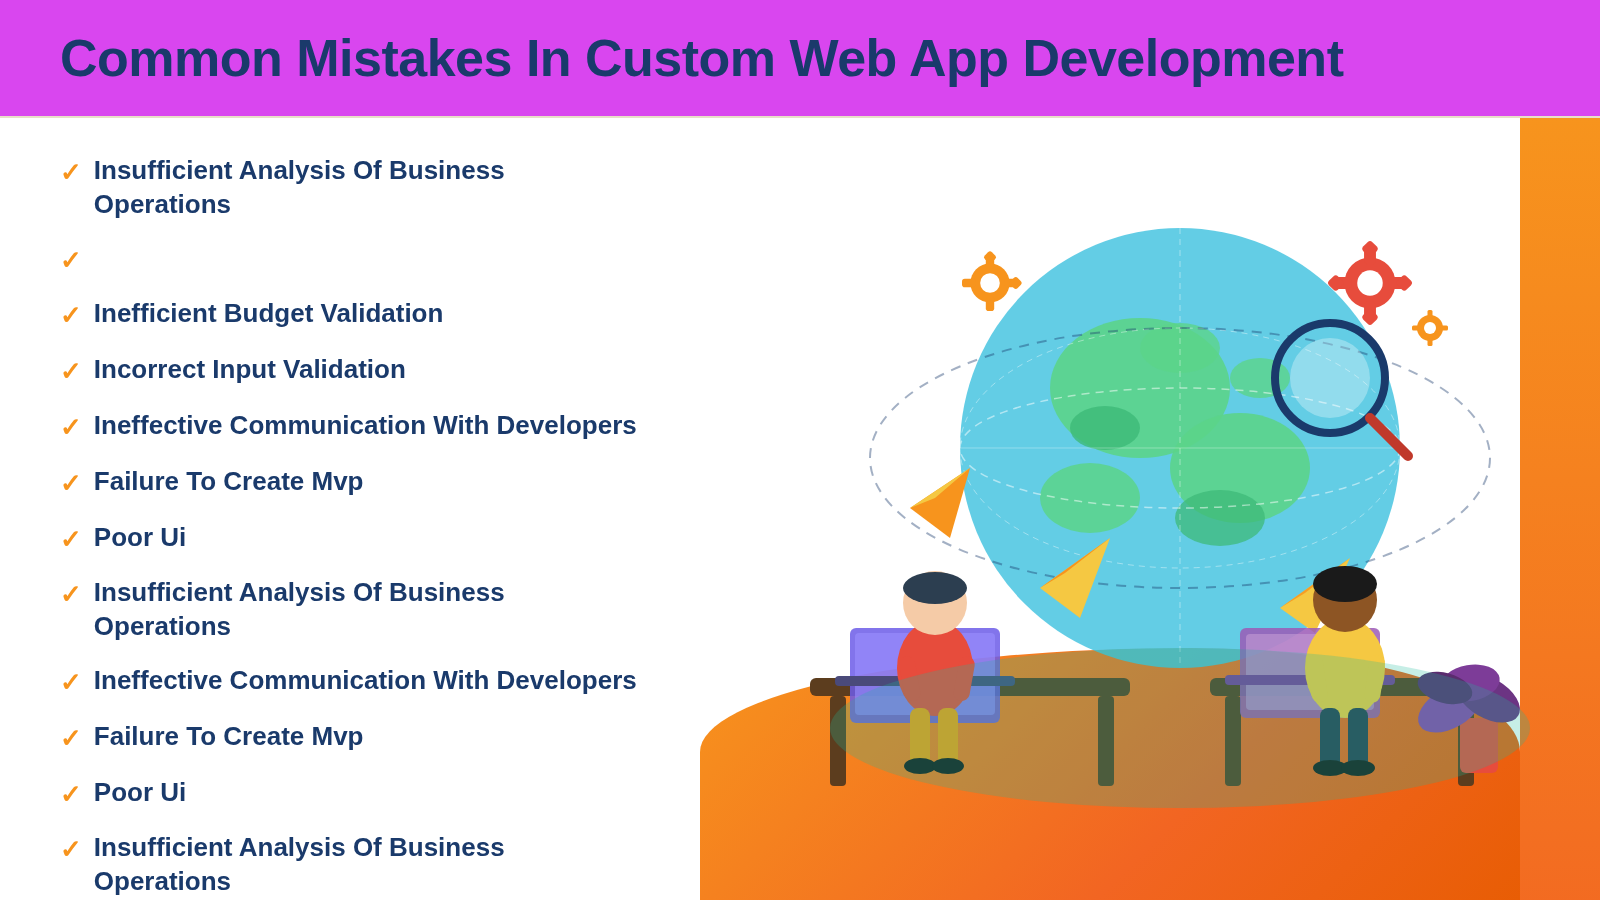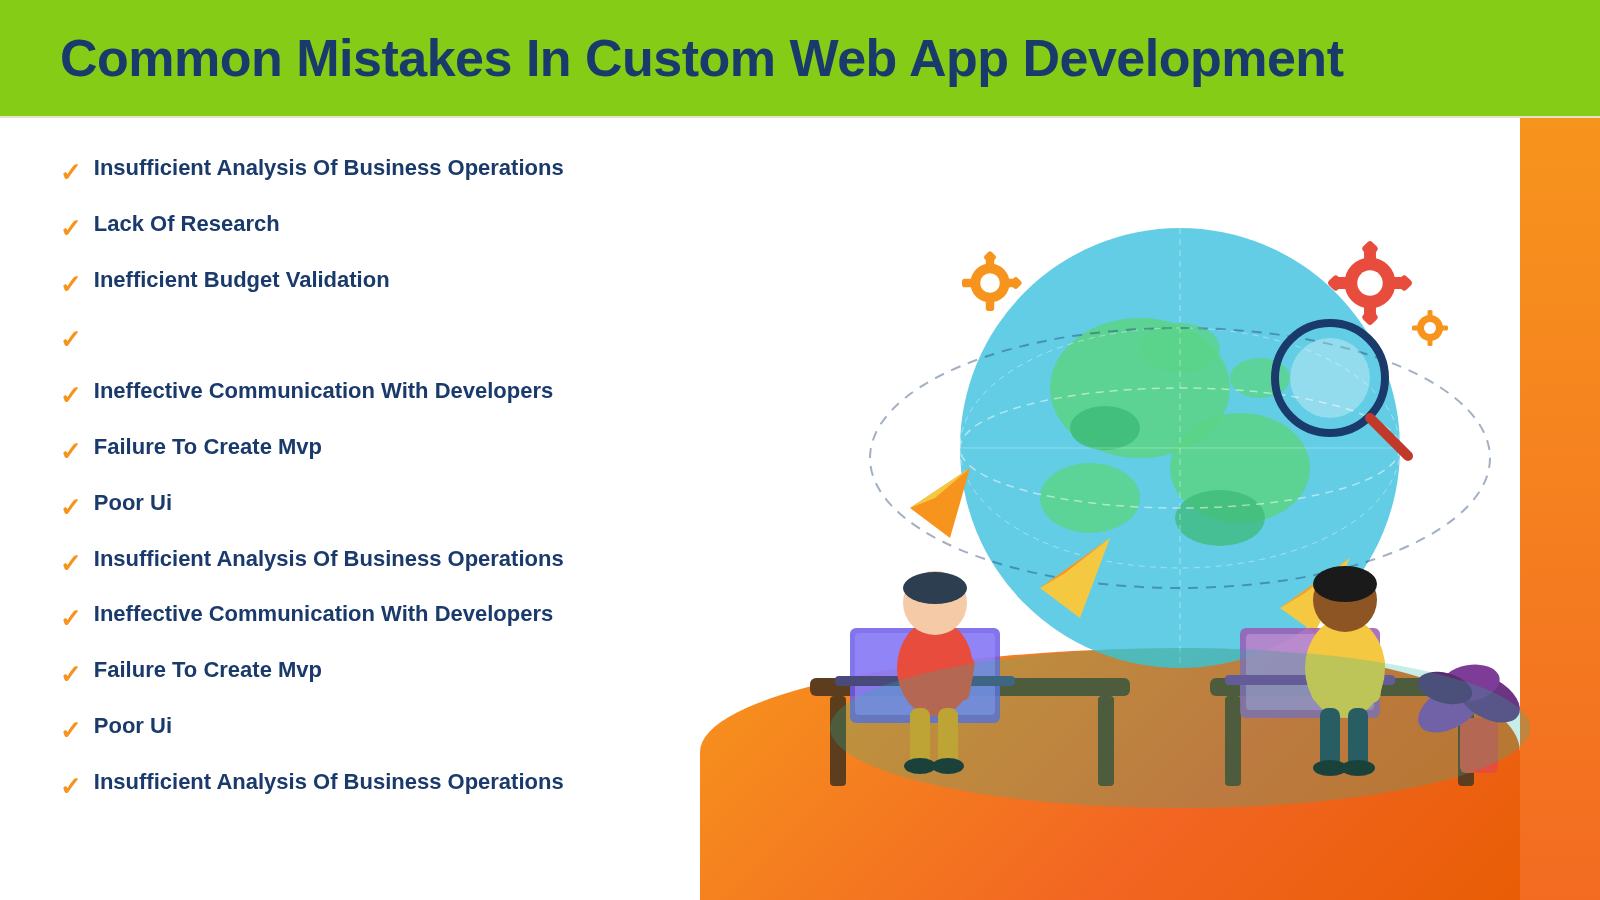--- a/index.html
+++ b/index.html
@@ -20,21 +20,21 @@
       top: 0;
       width: 80px;
       height: 900px;
       background: linear-gradient(180deg, #f7941d 0%, #f26522 100%);
       border-radius: 0 0 0 60px;
       z-index: 1;
     }
 
     
     .header {
-      background: #84cc16;
+      background: #d946ef;
       padding: 28px 60px 28px 60px;
       border-bottom: 2px solid #e8dfc8;
     }
 
     .header h1 {
       font-size: 52px;
       font-weight: 900;
       color: #1a3a6b;
       letter-spacing: -0.5px;
     }
@@ -66,21 +66,21 @@
     .checkmark {
       color: #f7941d;
       font-size: 26px;
       font-weight: 700;
       line-height: 1.3;
       flex-shrink: 0;
       margin-top: 2px;
     }
 
     .item-text {
-      font-size: 22px;
+      font-size: 26px;
       font-weight: 600;
       color: #1a3a6b;
       line-height: 1.3;
     }
 
     
     .illustration-section {
       flex: 1;
       position: relative;
       display: flex;
@@ -118,28 +118,28 @@
 <div class="main">
 
   <div class="list-section">
 
   <div class="list-item">
         <span class="checkmark">✓</span>
         <span class="item-text">Insufficient Analysis Of Business Operations</span>
       </div>
       <div class="list-item">
         <span class="checkmark">✓</span>
-        <span class="item-text">Lack Of Research</span>
       </div>
       <div class="list-item">
         <span class="checkmark">✓</span>
         <span class="item-text">Inefficient Budget Validation</span>
       </div>
       <div class="list-item">
         <span class="checkmark">✓</span>
+        <span class="item-text">Incorrect Input Validation</span>
       </div>
       <div class="list-item">
         <span class="checkmark">✓</span>
         <span class="item-text">Ineffective Communication With Developers</span>
       </div>
       <div class="list-item">
         <span class="checkmark">✓</span>
         <span class="item-text">Failure To Create Mvp</span>
       </div>
       <div class="list-item">

